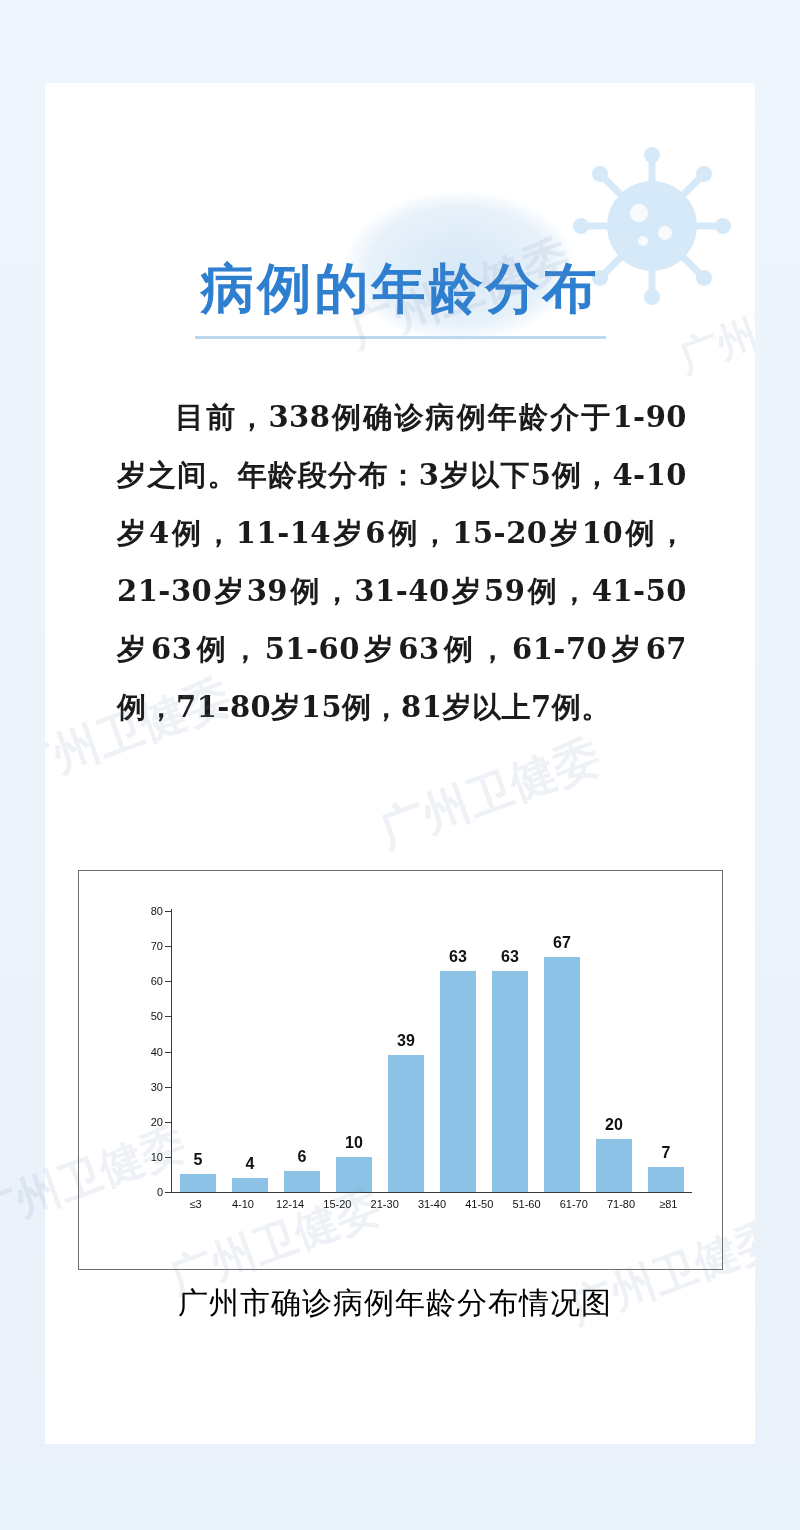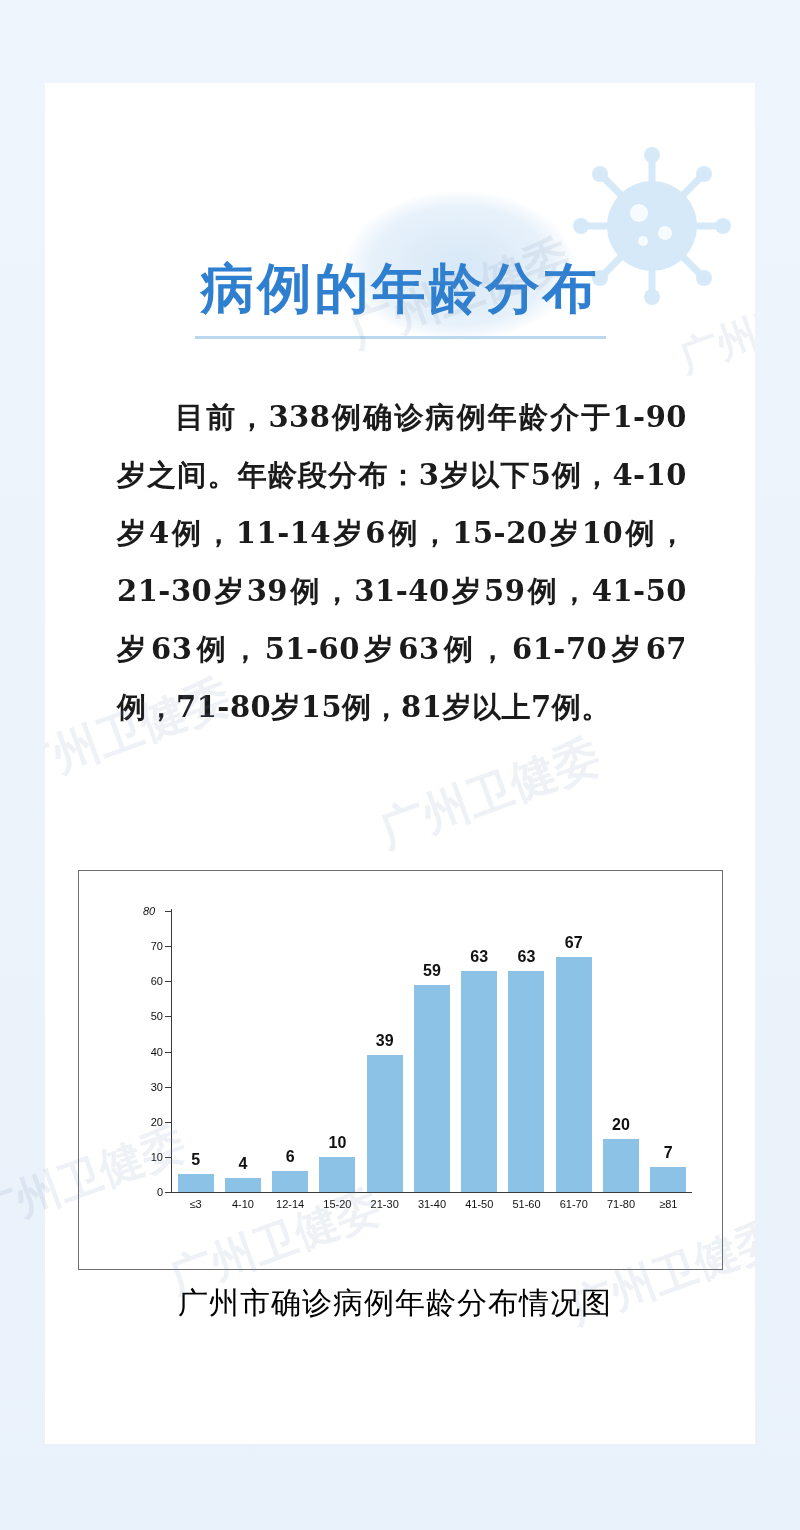--- a/index.html
+++ b/index.html
@@ -278,21 +278,21 @@
           <div class="ylabel" style="position: absolute; left: 56px; top: 215.625px; width: 28px; text-align: right; margin-right: 0px;">30</div>
           <div class="tick" style="top: 180.5px;"></div>
           <div class="ylabel" style="position: absolute; left: 56px; top: 180.5px; width: 28px; text-align: right; margin-right: 0px;">40</div>
           <div class="tick" style="top: 145.375px;"></div>
           <div class="ylabel" style="position: absolute; left: 56px; top: 145.375px; width: 28px; text-align: right; margin-right: 8px;">50</div>
           <div class="tick" style="top: 110.25px;"></div>
           <div class="ylabel" style="position: absolute; left: 56px; top: 110.25px; width: 28px; text-align: right; margin-right: 7px;">60</div>
           <div class="tick" style="top: 75.125px;"></div>
           <div class="ylabel" style="position: absolute; left: 56px; top: 75.125px; width: 28px; text-align: right; margin-right: 17px;">70</div>
           <div class="tick" style="top: 40px;"></div>
-          <div class="ylabel" style="position: absolute; left: 56px; top: 40px; width: 28px; text-align: center; margin-right: 0px; font-style: italic;">80</div>
+          <div class="ylabel" style="position: absolute; left: 56px; top: 40px; width: 28px; text-align: right; margin-right: 0px;">80</div>
         </div>
 
       <div class="bars" id="bars">
           <div class="bar-col">
             <div class="bar-val" style="bottom: 22.5625px;">5</div>
             <div class="bar" style="height: 17.5625px; background: rgb(140, 194, 230);"></div>
           </div>
           <div class="bar-col">
             <div class="bar-val" style="bottom: 19.05px;">4</div>
             <div class="bar" style="height: 14.05px; background: rgb(140, 194, 230);"></div>
@@ -301,24 +301,20 @@
             <div class="bar-val" style="bottom: 26.075px;">6</div>
             <div class="bar" style="height: 21.075px; background: rgb(140, 194, 230);"></div>
           </div>
           <div class="bar-col">
             <div class="bar-val" style="bottom: 40.125px;">10</div>
             <div class="bar" style="height: 35.125px; background: rgb(140, 194, 230);"></div>
           </div>
           <div class="bar-col">
             <div class="bar-val" style="bottom: 141.987px;">39</div>
             <div class="bar" style="height: 136.987px; background: rgb(140, 194, 230);"></div>
-          </div>
-          <div class="bar-col">
-            <div class="bar-val" style="bottom: 212.238px;">59</div>
-            <div class="bar" style="height: 207.238px; background: rgb(140, 194, 230);"></div>
           </div>
           <div class="bar-col">
             <div class="bar-val" style="bottom: 226.287px;">63</div>
             <div class="bar" style="height: 221.287px; background: rgb(140, 194, 230);"></div>
           </div>
           <div class="bar-col">
             <div class="bar-val" style="bottom: 226.287px;">63</div>
             <div class="bar" style="height: 221.287px; background: rgb(140, 194, 230);"></div>
           </div>
           <div class="bar-col">

